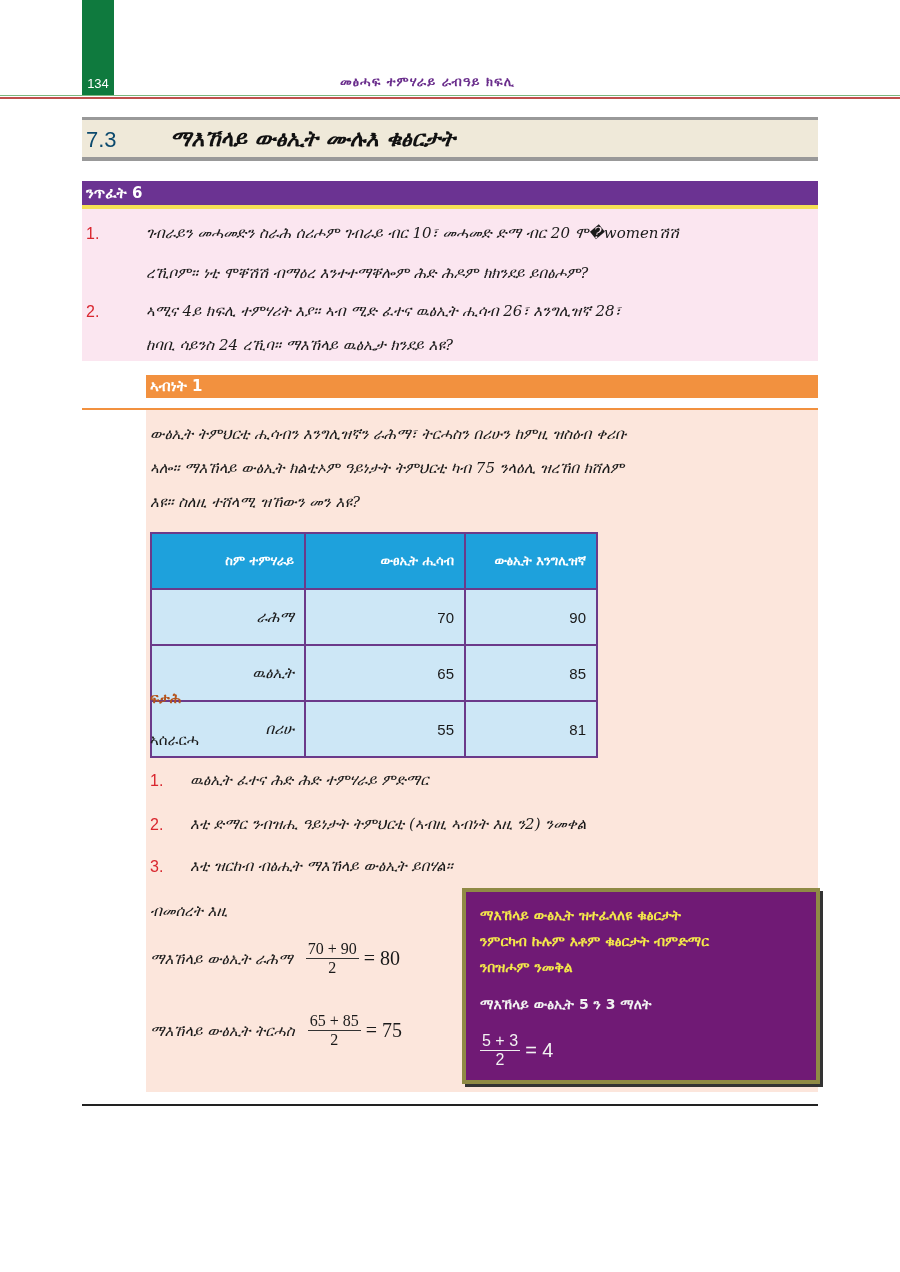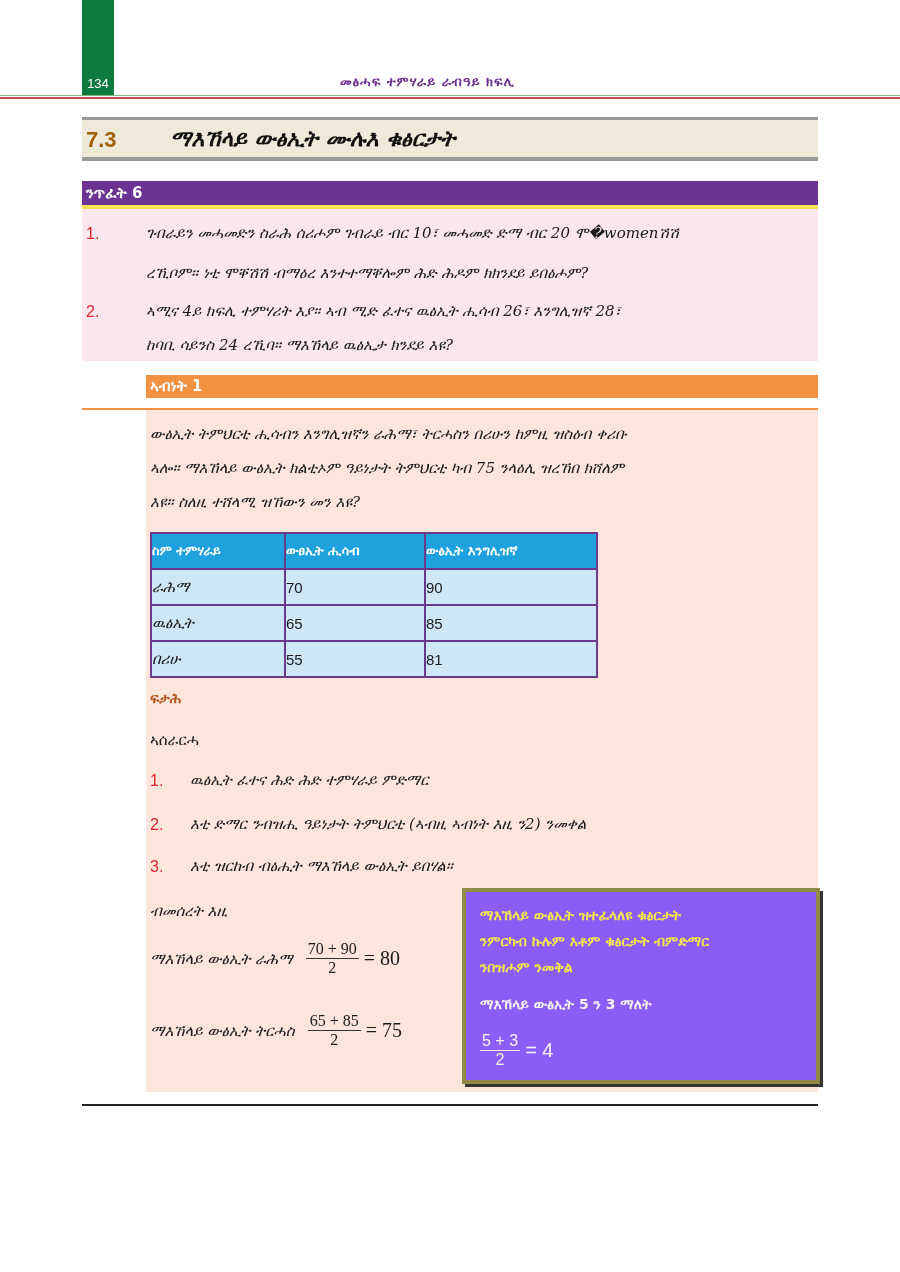--- a/index.html
+++ b/index.html
@@ -10,48 +10,48 @@
     .abs { position: absolute; }
     
     .page-tab { left: 82px; top: 0; width: 32px; height: 96px; background: #0f7a3e; }
     .page-num { left: 82px; top: 76px; width: 32px; text-align: center; color: #fff; font-size: 13px; font-family: "Liberation Sans", sans-serif; }
     .running-head { left: 340px; top: 74px; color: #6a2e8c; font-size: 13px; font-weight: bold; letter-spacing: 1px; }
     .rule-green { left: 0; top: 95px; width: 900px; height: 1px; background: #7cb87e; }
     .rule-red { left: 0; top: 97px; width: 900px; height: 2px; background: #c0504d; }
     
     .sec-title-box { left: 82px; top: 117px; width: 736px; height: 44px; background: #efe9d9;
       border-top: 3px solid #999; border-bottom: 4px solid #999; box-sizing: border-box; }
-    .sec-num { left: 86px; top: 127px; font-size: 22px; font-family: "Liberation Sans", sans-serif; color: #a16207; font-weight: bold; }
+    .sec-num { left: 86px; top: 127px; font-size: 22px; font-family: "Liberation Sans", sans-serif; color: #0c4a6e; }
     .sec-text { left: 170px; top: 125px; font-size: 22px; font-weight: bold; font-family: "DejaVu Serif", serif; font-style: italic; color: #111; }
     
     .activity-bar { left: 82px; top: 181px; width: 736px; height: 24px; background: #6b3392; }
     .activity-underline { left: 82px; top: 205px; width: 736px; height: 4px; background: #f5e055; }
     .activity-label { left: 86px; top: 184px; color: #fff; font-size: 15px; font-weight: bold; }
     .activity-body { left: 82px; top: 209px; width: 736px; height: 152px; background: #fbe6f0; }
     .q-num { color: #d9262e; font-family: "Liberation Sans", sans-serif; font-size: 16px; }
     .q-line { font-size: 15px; font-family: "DejaVu Serif", serif; font-style: italic; white-space: nowrap; }
     
     .example-bar { left: 146px; top: 375px; width: 672px; height: 23px; background: #f2913f; }
     .example-label { left: 150px; top: 377px; color: #fff; font-size: 15px; font-weight: bold; }
     .example-rule { left: 82px; top: 408px; width: 736px; height: 2px; background: #f2913f; }
     .example-body { left: 146px; top: 410px; width: 672px; height: 682px; background: #fce6dc; }
     .p-line { font-size: 15px; font-family: "DejaVu Serif", serif; font-style: italic; white-space: nowrap; }
     
     table.scores { position: absolute; left: 150px; top: 532px; border-collapse: collapse; width: 448px; }
-    table.scores th, table.scores td { border: 2px solid #6b3a8a; text-align: left; height: 34px; padding: 0; }
+    table.scores th, table.scores td { border: 2px solid #6b3a8a; text-align: right; height: 34px; padding: 10px; }
     table.scores th { background: #1ea1dc; color: #fff; font-size: 13px; font-weight: bold; }
     table.scores td { background: #cde7f6; font-size: 15px; font-family: "Liberation Sans", sans-serif; }
     table.scores td.name { font-family: "DejaVu Serif", serif; font-style: italic; }
     .solution-label { left: 150px; top: 690px; color: #b5541c; font-size: 14px; font-weight: bold; }
     .frac { display: inline-block; vertical-align: middle; text-align: center; font-family: "Liberation Serif", serif; font-size: 16px; }
     .frac .num { display: block; border-bottom: 1px solid #333; padding: 0 2px; }
     .frac .den { display: block; }
     .eq { font-family: "Liberation Serif", serif; font-size: 20px; vertical-align: middle; }
     
-    .board { left: 462px; top: 888px; width: 358px; height: 196px; background: #8b5cf6;
+    .board { left: 462px; top: 888px; width: 358px; height: 196px; background: #701a75;
       border: 4px solid #8f8a45; box-sizing: border-box; box-shadow: 3px 3px 0 #333; }
     .board-rule { color: #f4e84a; font-size: 14px; font-weight: bold; line-height: 26px; }
     .board-ex { color: #f2f2f2; font-size: 14px; font-weight: bold; }
     .board-frac { color: #f2f2f2; font-family: "Liberation Sans", sans-serif; }
     .board-frac .num { border-bottom-color: #eee; }
     .footer-rule { left: 82px; top: 1104px; width: 736px; height: 2px; background: #222; }
   </style>
 </head>
 <body>
 

